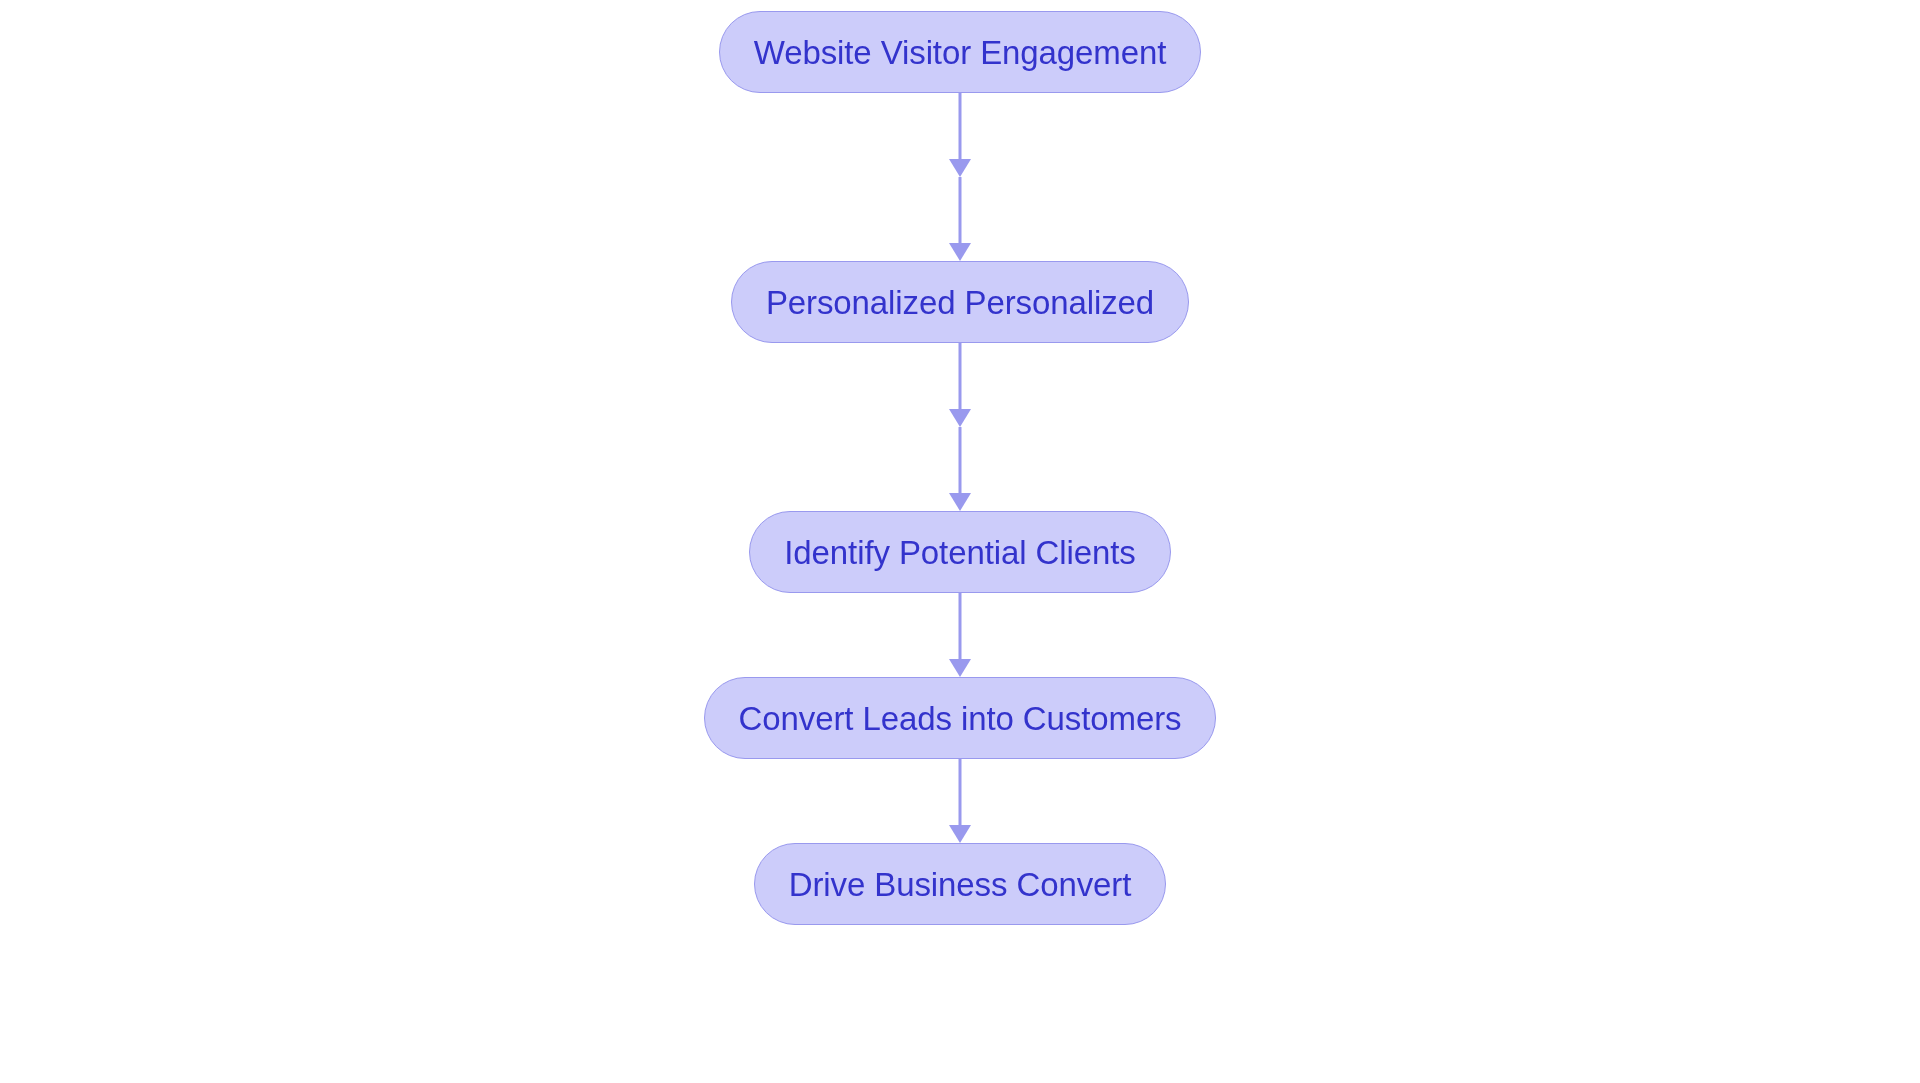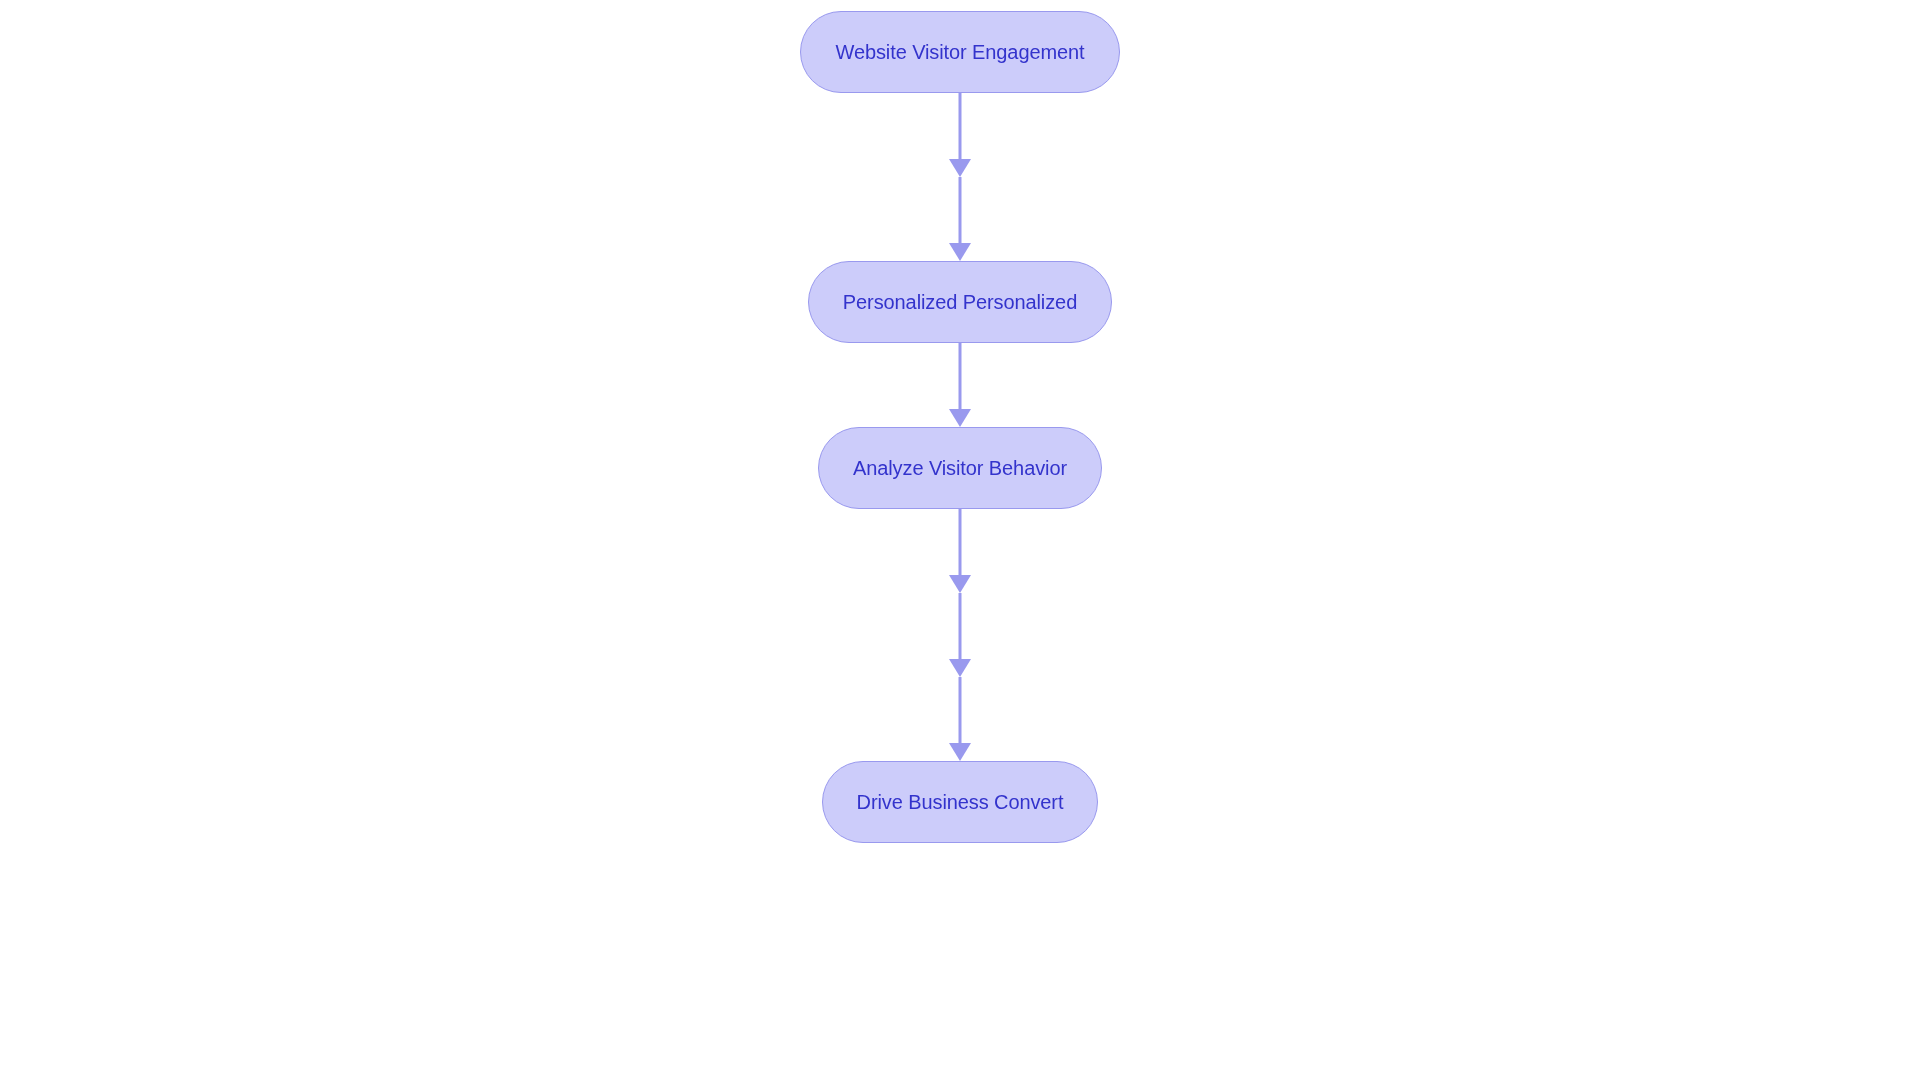--- a/index.html
+++ b/index.html
@@ -44,21 +44,21 @@
     box-sizing: border-box;
     border-radius: 41px;
     background: #ccccfa;
     border: 1.4px solid #9999ee;
     padding: 0 34px;
     flex: 0 0 auto;
   }
 
   .flow-node-label {
     font-family: "Liberation Sans", sans-serif;
-    font-size: 20px;
+    font-size: 33px;
     line-height: 1;
     color: #3333cc;
     white-space: nowrap;
     letter-spacing: -0.1px;
   }
 
   
   .flow-connector {
     position: relative;
     width: 24px;
@@ -109,35 +109,38 @@
 
     <div class="flow-node">
       <span class="flow-node-label">Personalized Personalized</span>
     </div>
 
     <div class="flow-connector">
       <div class="flow-connector-line"></div>
       <div class="flow-connector-arrowhead"></div>
     </div>
 
+
+    <div class="flow-connector">
+      <div class="flow-connector-line"></div>
+      <div class="flow-connector-arrowhead"></div>
+    </div>
+
     <div class="flow-node">
-      <span class="flow-node-label">Analyze Visitor Behavior</span>
+      <span class="flow-node-label">Identify Potential Clients</span>
     </div>
 
     <div class="flow-connector">
       <div class="flow-connector-line"></div>
       <div class="flow-connector-arrowhead"></div>
     </div>
 
-
-    <div class="flow-connector">
-      <div class="flow-connector-line"></div>
-      <div class="flow-connector-arrowhead"></div>
+    <div class="flow-node">
+      <span class="flow-node-label">Convert Leads into Customers</span>
     </div>
-
 
     <div class="flow-connector">
       <div class="flow-connector-line"></div>
       <div class="flow-connector-arrowhead"></div>
     </div>
 
     <div class="flow-node">
       <span class="flow-node-label">Drive Business Convert</span>
     </div>
 

